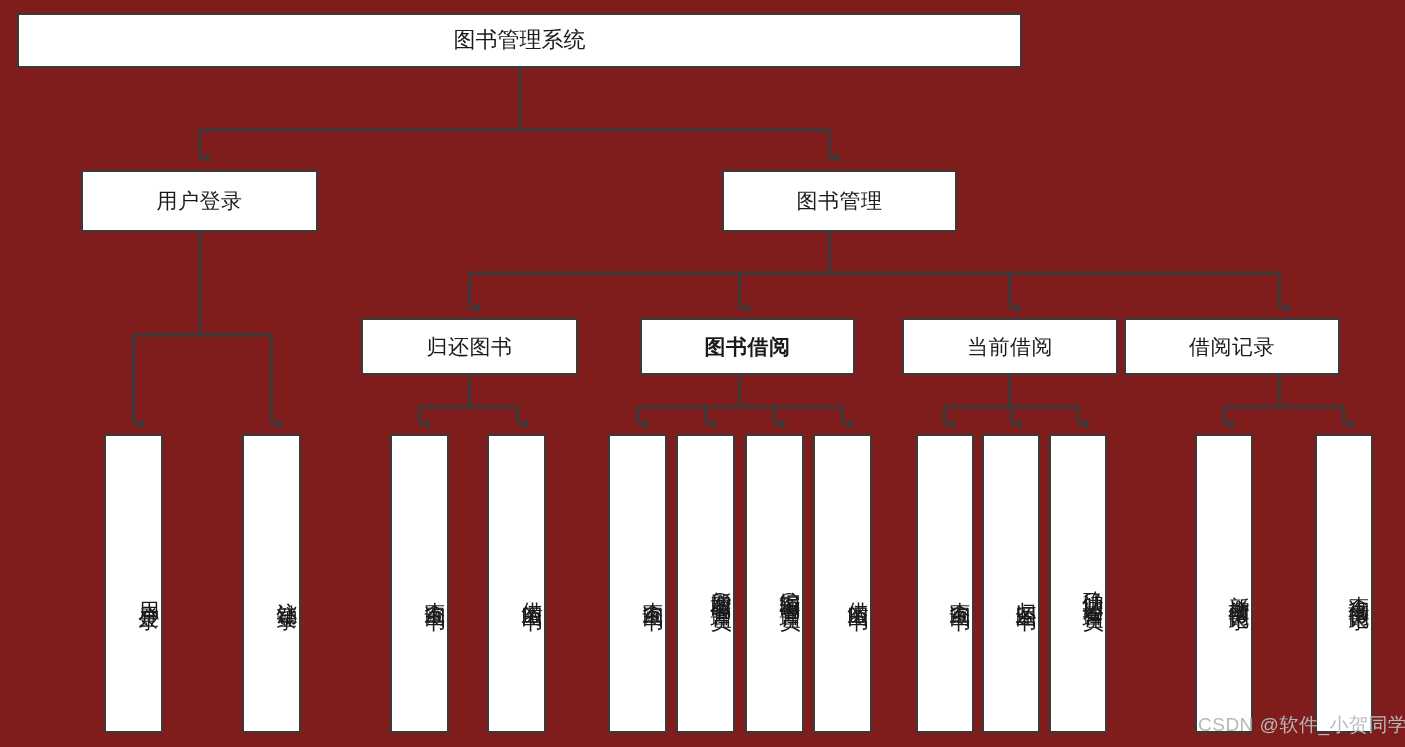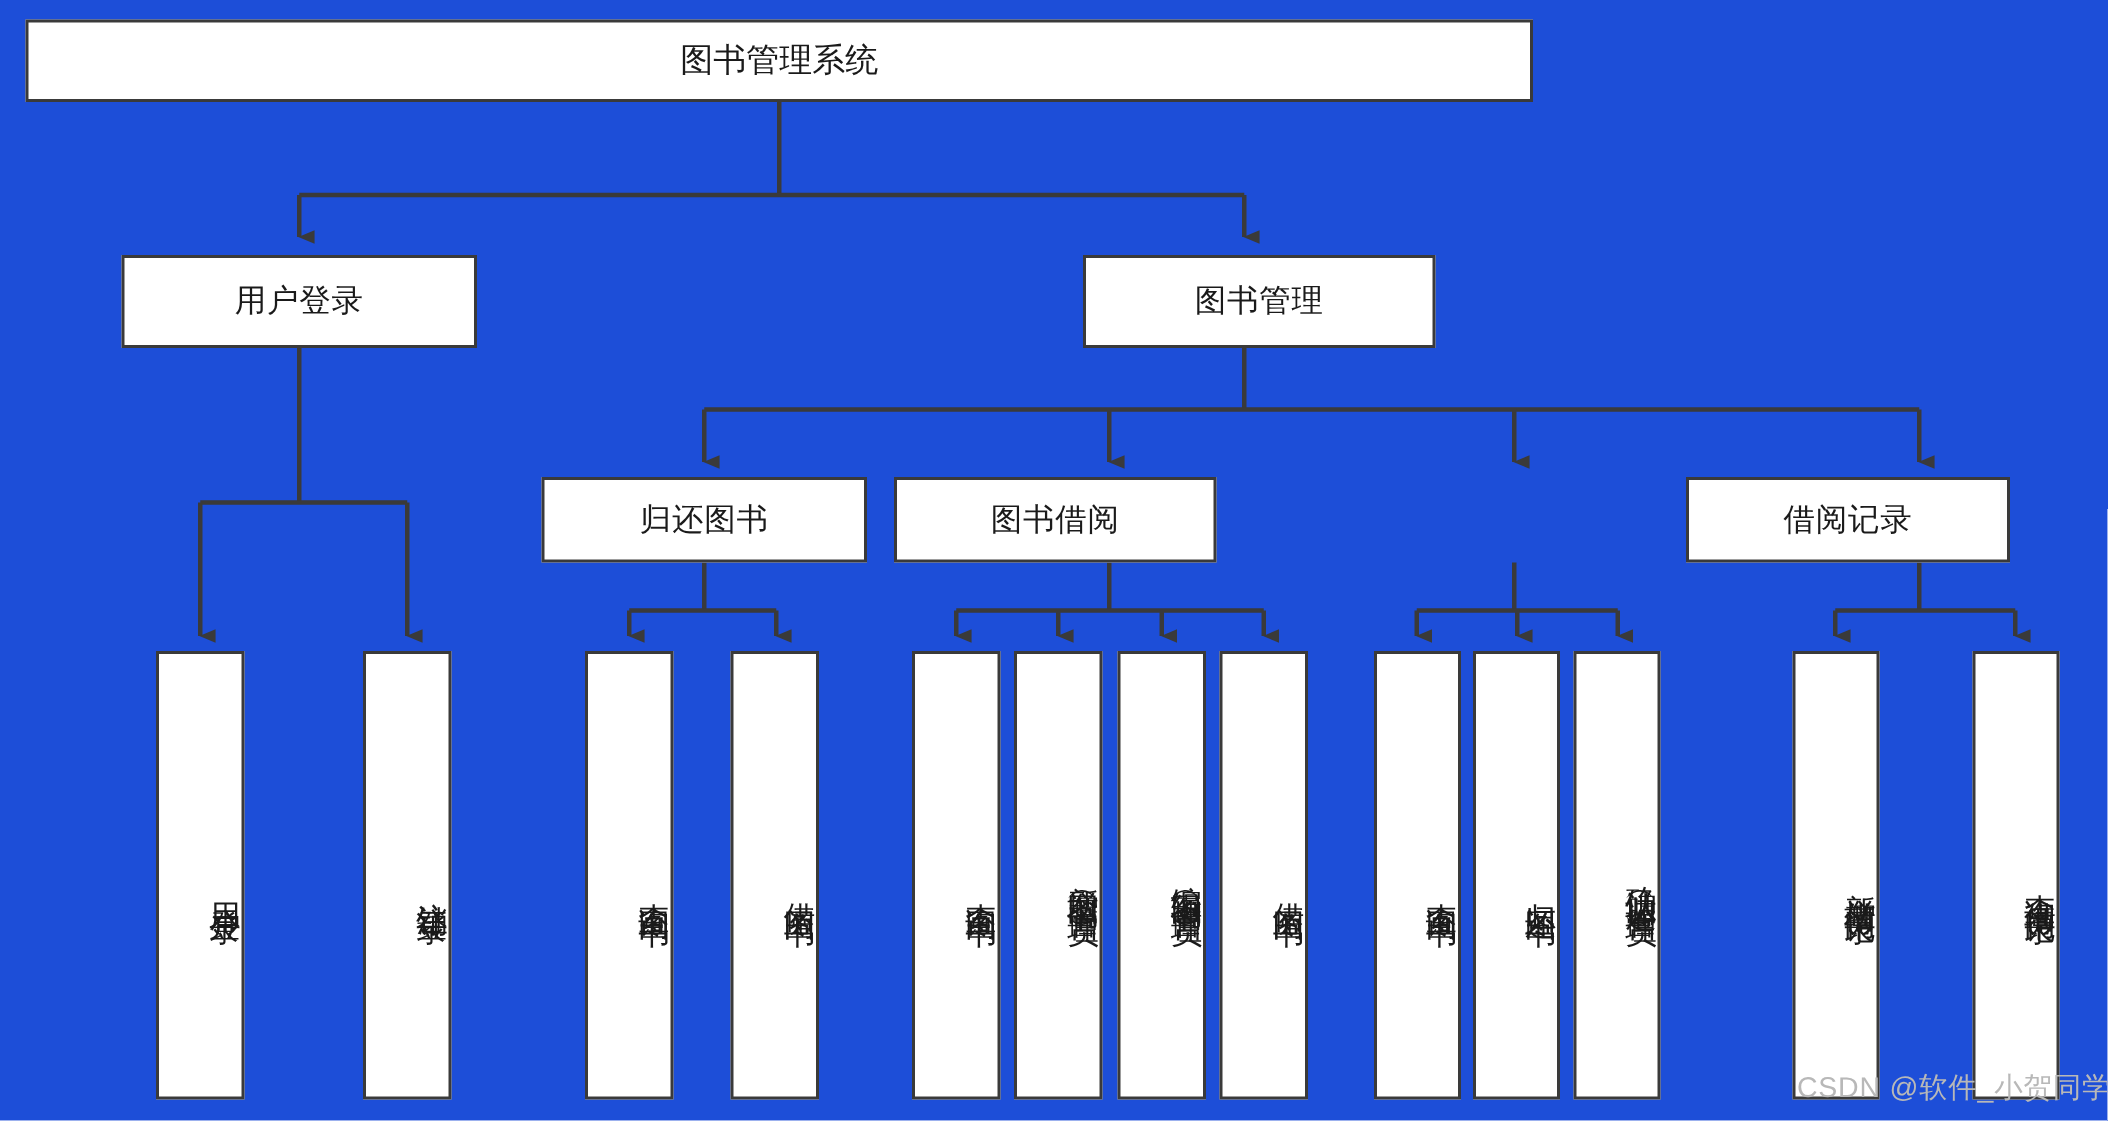--- a/index.html
+++ b/index.html
@@ -4,21 +4,21 @@
 <style>
   html, body {
     margin: 0;
     padding: 0;
     background: #ffffff;
   }
   #canvas {
     position: relative;
     width: 1405px;
     height: 747px;
-    background: #1d4ed8;
+    background: #7f1d1d;
     font-family: "Liberation Sans", "DejaVu Sans", sans-serif;
     overflow: hidden;
   }
   #edges {
     position: absolute;
     left: 0;
     top: 0;
     width: 1405px;
     height: 747px;
     pointer-events: none;
@@ -136,22 +136,25 @@
   <div class="node node-h" style="left:81px; top:170px; width:237px; height:62px;">
     <span class="label">用户登录</span>
   </div>
   <div class="node node-h" style="left:712px; top:170px; width:235px; height:62px;margin-left:10px;">
     <span class="label">图书管理</span>
   </div>
 
   <div class="node node-h" style="left:361px; top:318px; width:217px; height:57px;">
     <span class="label">归还图书</span>
   </div>
-  <div class="node node-h" style="left:596px; top:318px; width:215px; height:57px;">
+  <div class="node node-h" style="left:640px; top:318px; width:215px; height:57px;font-weight:bold;">
     <span class="label">图书借阅</span>
+  </div>
+  <div class="node node-h" style="left:902px; top:318px; width:216px; height:57px;">
+    <span class="label">当前借阅</span>
   </div>
   <div class="node node-h" style="left:1124px; top:318px; width:216px; height:57px;">
     <span class="label">借阅记录</span>
   </div>
 
   <div class="node node-v" style="left:104px; top:434px; width:59px; height:299px;">
     <span class="label">用户登录</span>
   </div>
   <div class="node node-v" style="left:242px; top:434px; width:59px; height:299px;">
     <span class="label">注销登录</span>

